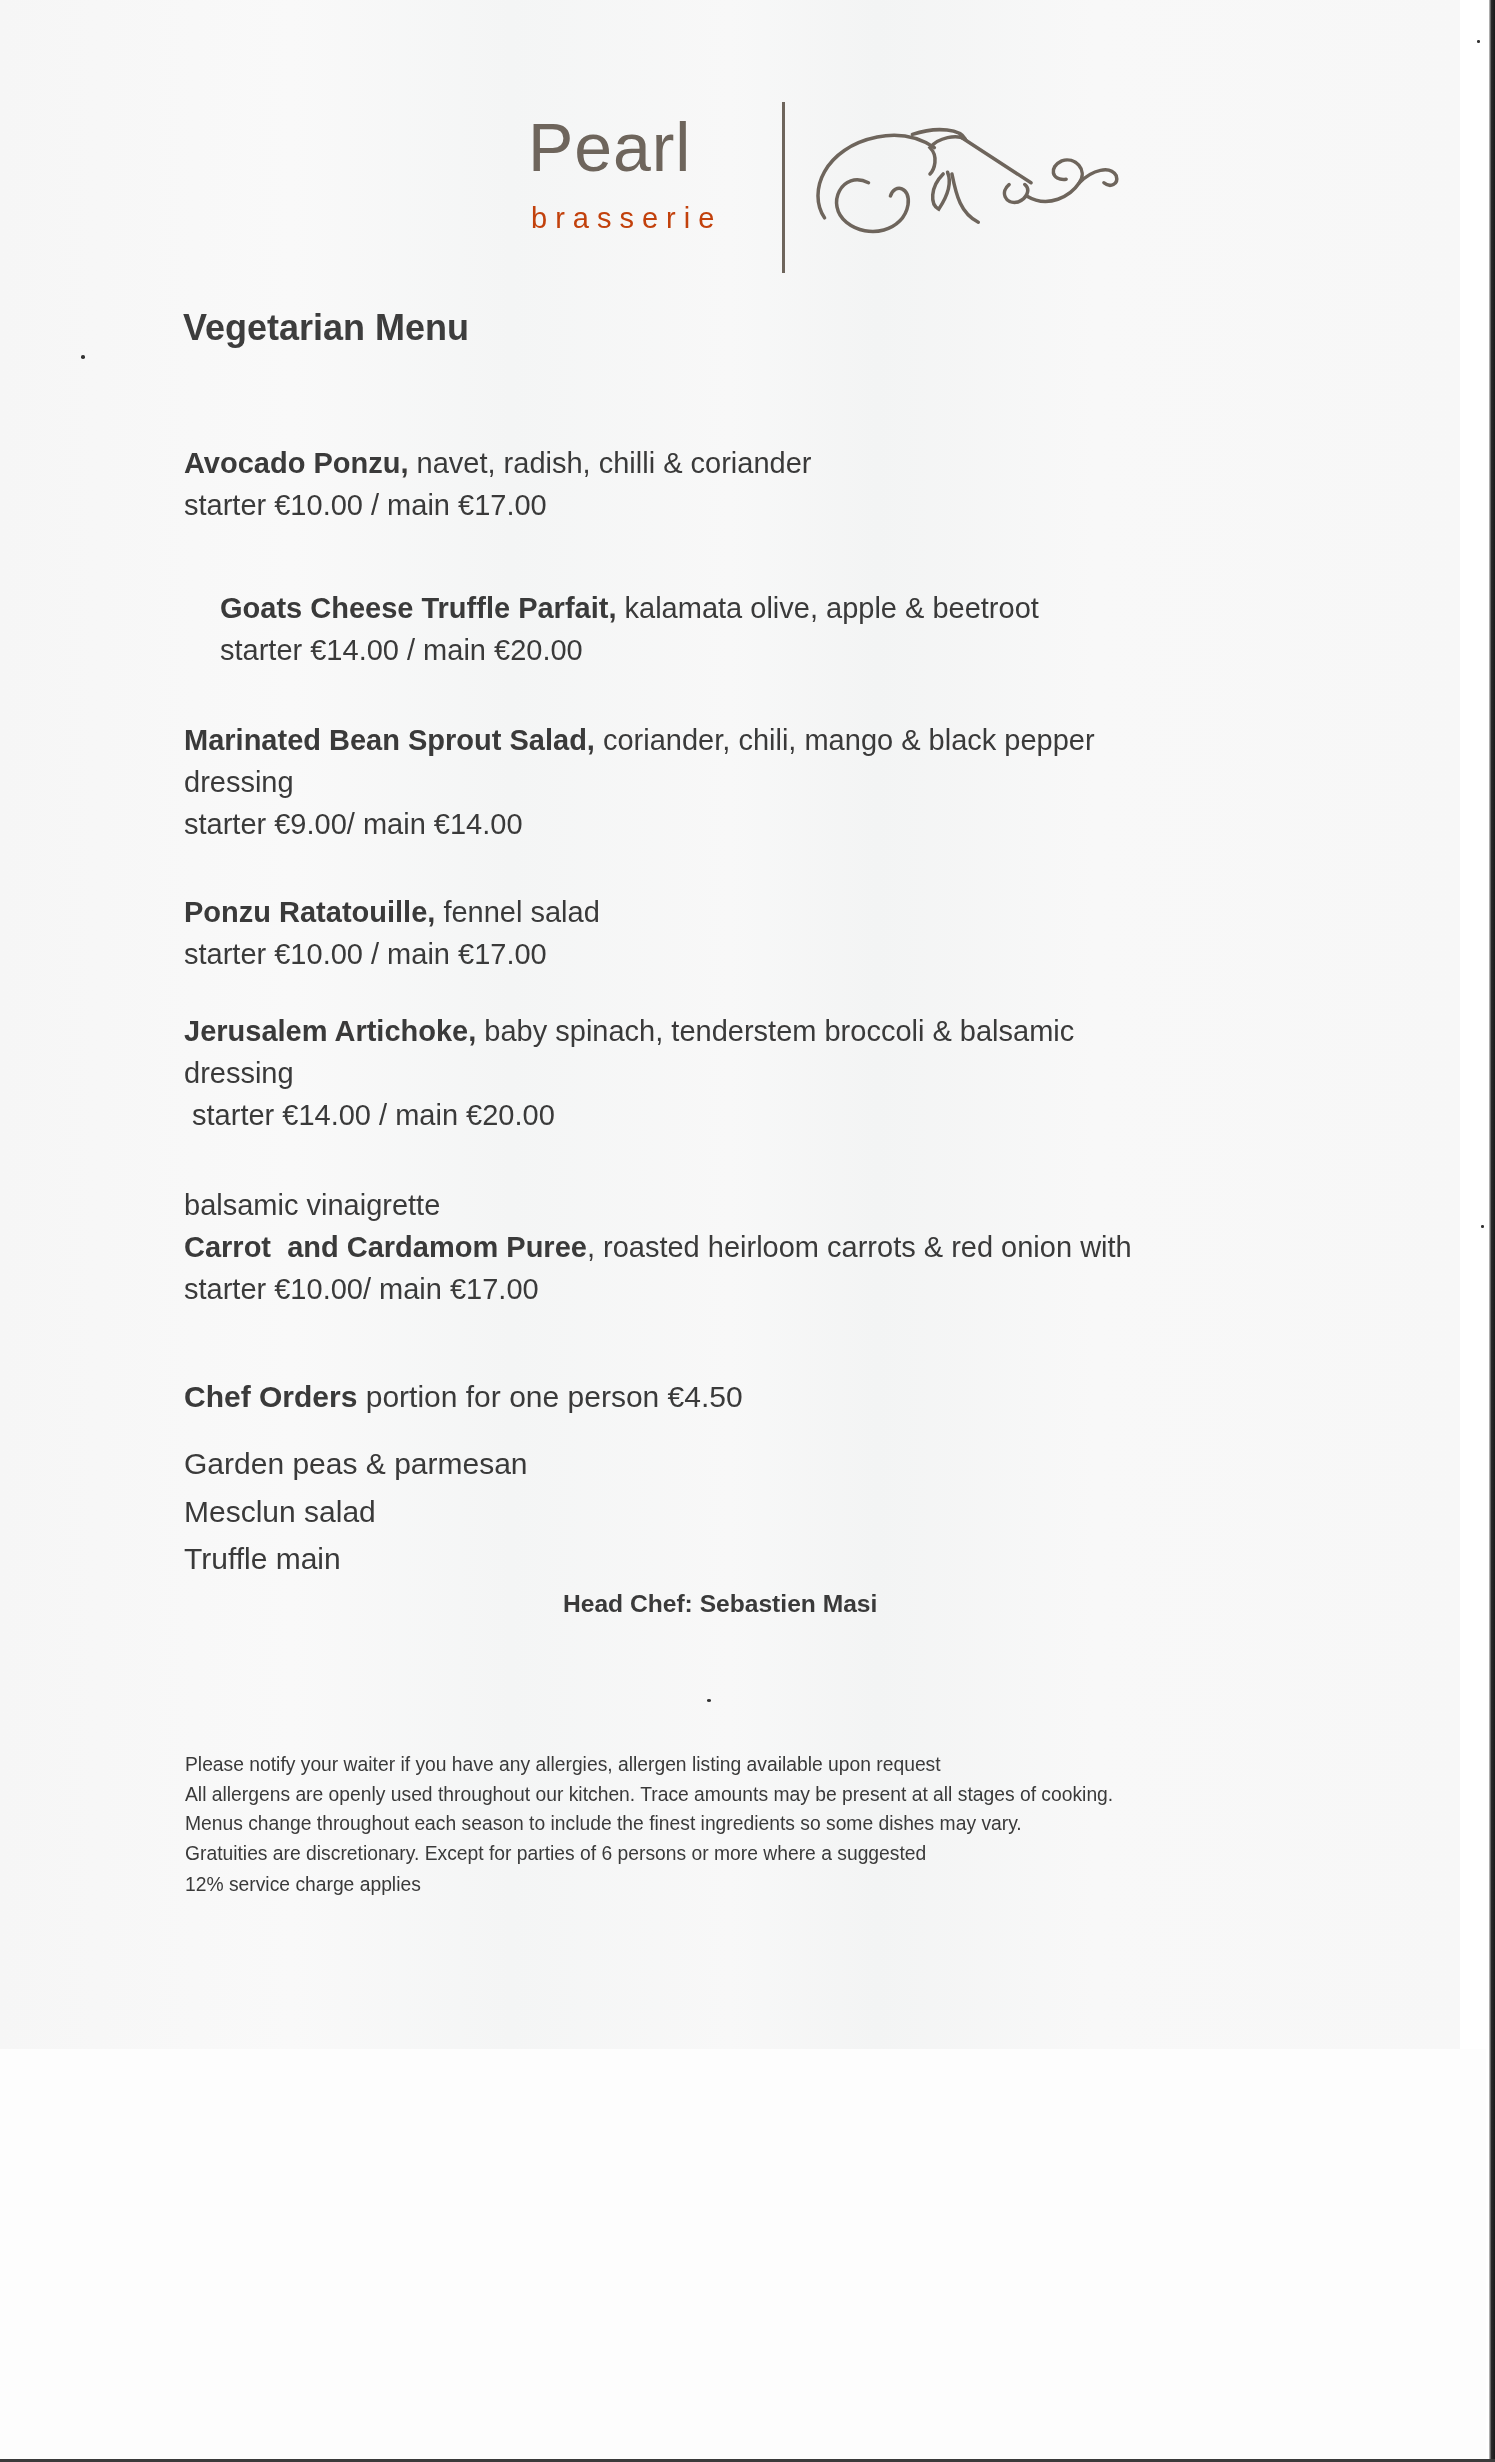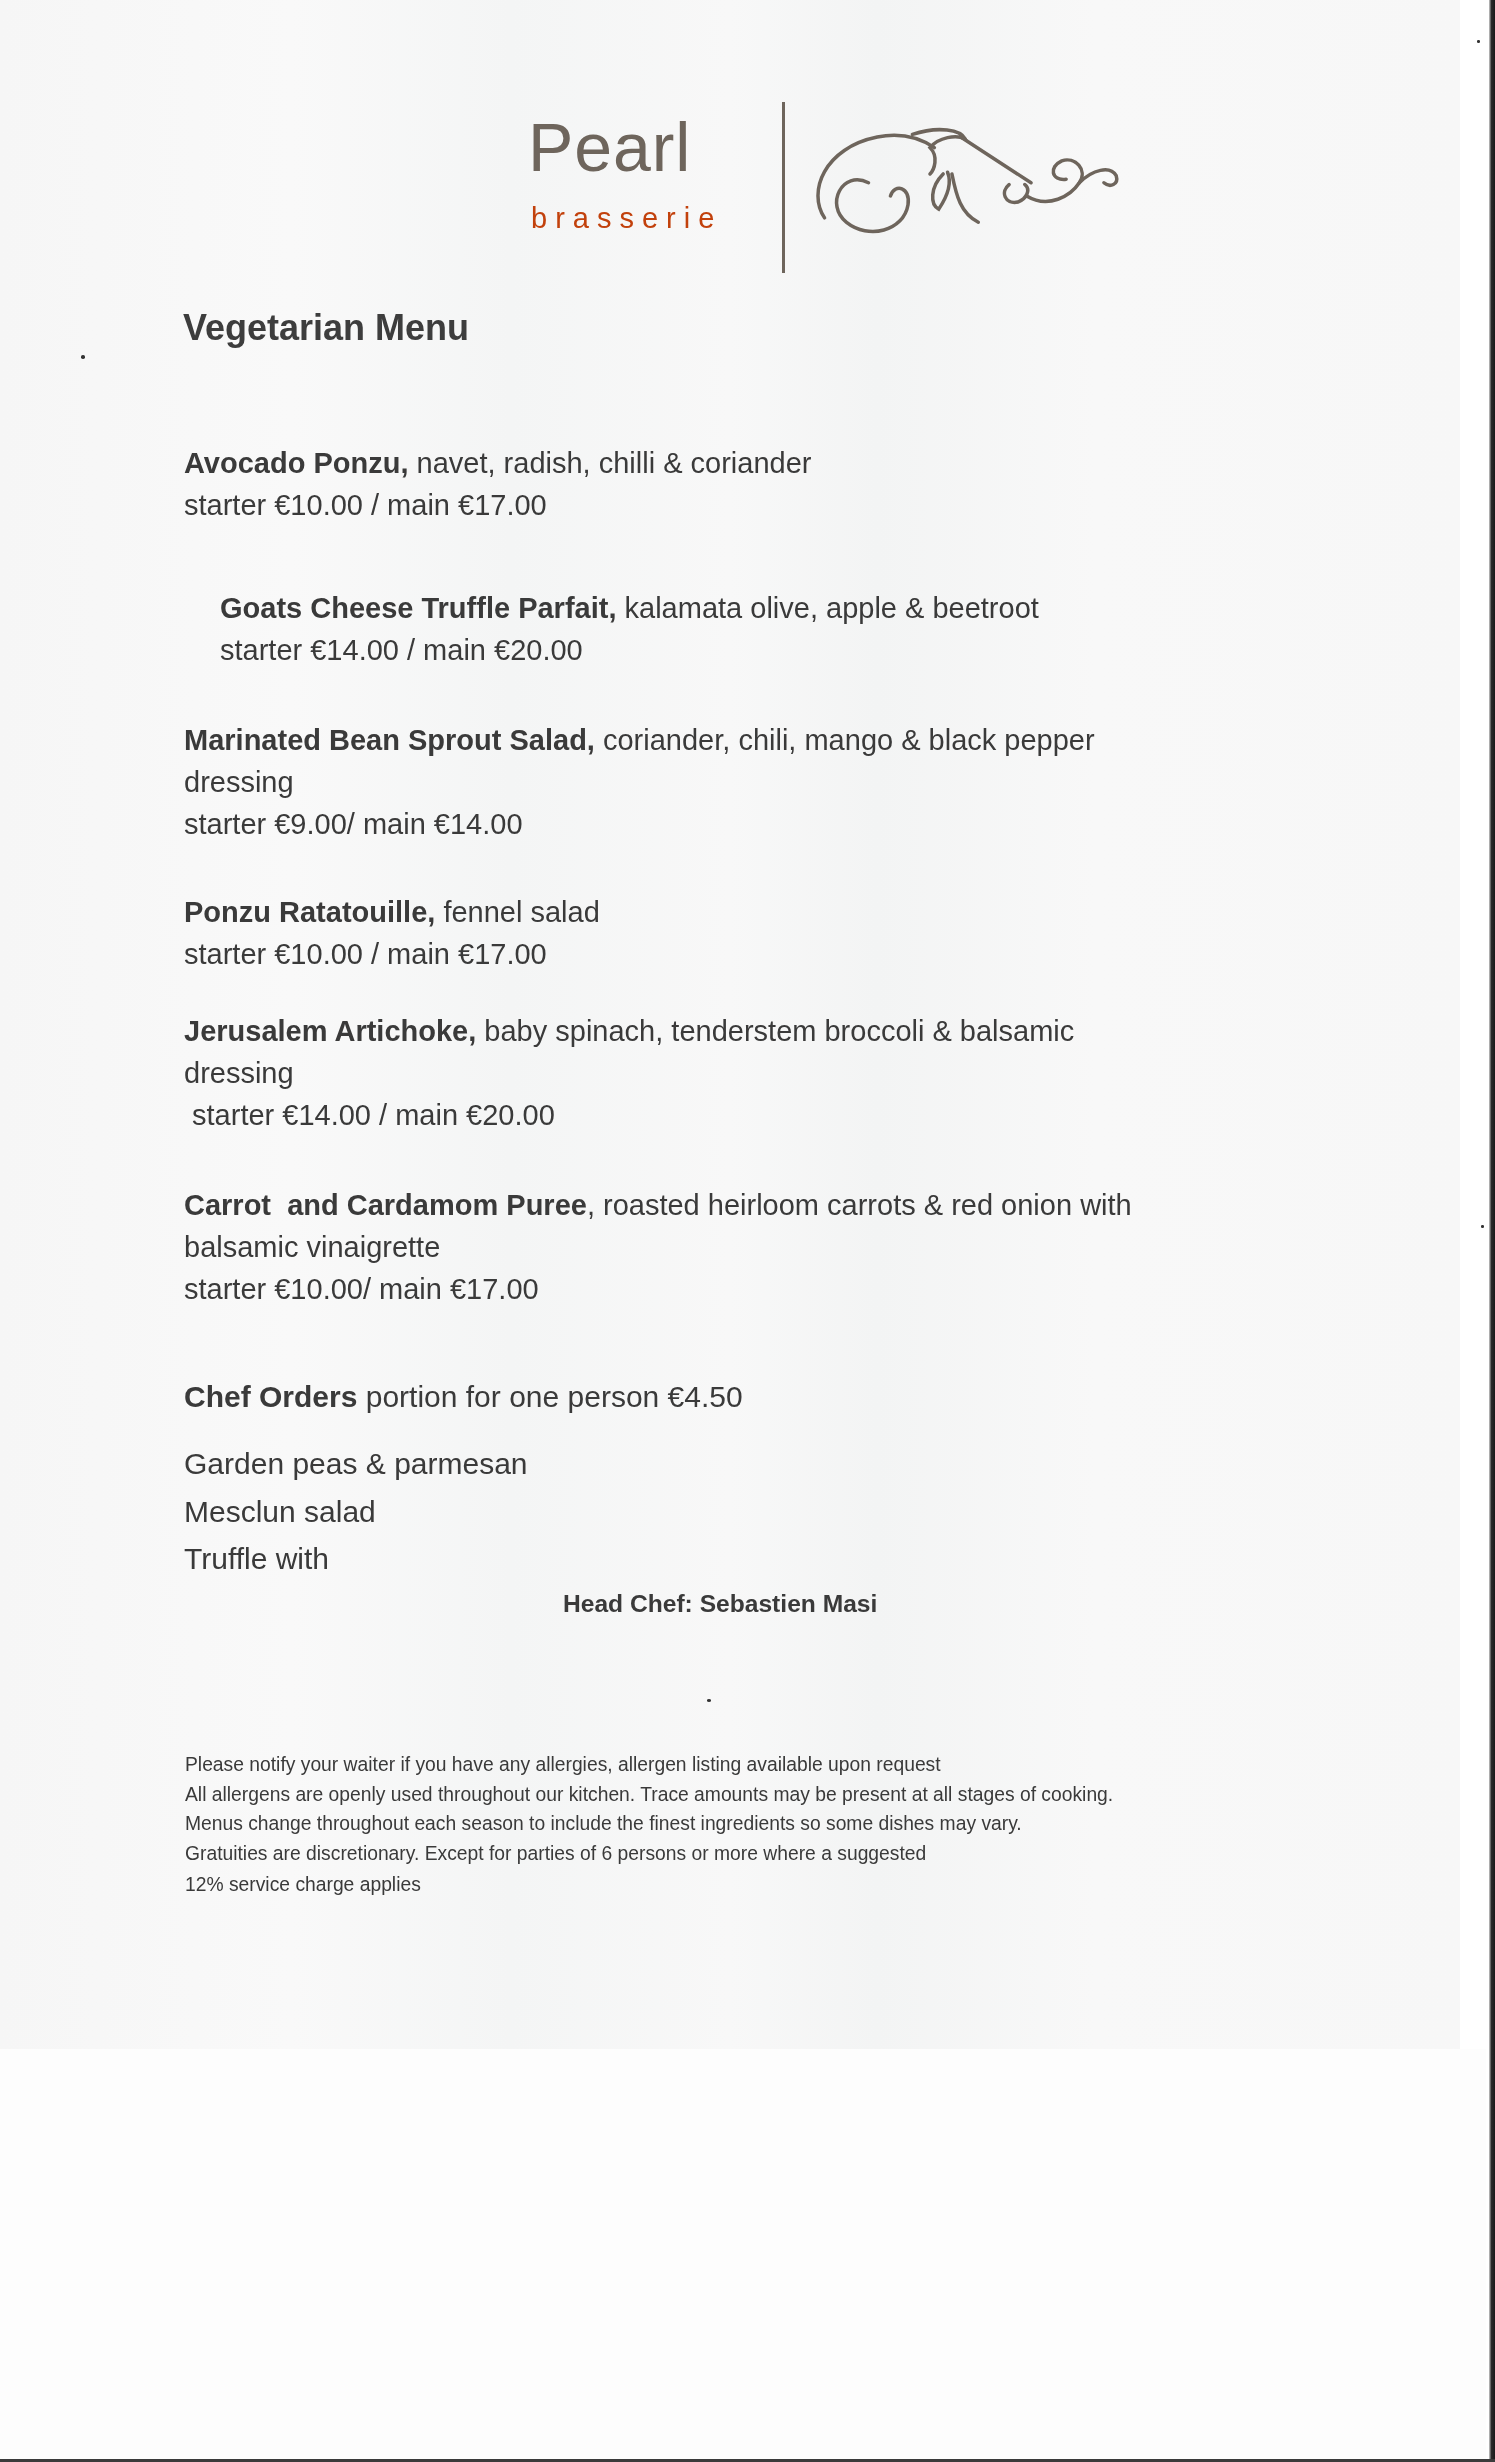--- a/index.html
+++ b/index.html
@@ -96,31 +96,31 @@
   <span class="line">starter €10.00 / main €17.00</span>
 </div>
 
 <div class="dish" style="top:1010px;">
   <span class="line"><span class="name">Jerusalem Artichoke,</span><span> baby spinach, tenderstem broccoli &amp; balsamic</span></span>
   <span class="line">dressing</span>
   <span class="line" style="white-space:pre;"> starter €14.00 / main €20.00</span>
 </div>
 
 <div class="dish" style="top:1184px;">
+  <span class="line">balsamic vinaigrette</span>
   <span class="line"><span class="name" style="white-space:pre;">Carrot  and Cardamom Puree</span><span>, roasted heirloom carrots &amp; red onion with</span></span>
-  <span class="line">balsamic vinaigrette</span>
   <span class="line">starter €10.00/ main €17.00</span>
 </div>
 
 <div class="abs side-head">
   <span class="name">Chef Orders</span><span> portion for one person €4.50</span>
 </div>
 <div class="abs side-item" style="top:1443px;">Garden peas &amp; parmesan</div>
 <div class="abs side-item" style="top:1491px;">Mesclun salad</div>
-<div class="abs side-item" style="top:1538px;">Truffle with</div>
+<div class="abs side-item" style="top:1538px;">Truffle main</div>
 
 <div class="abs chef">Head Chef: Sebastien Masi</div>
 
 <div class="abs notes">
   <span class="line">Please notify your waiter if you have any allergies, allergen listing available upon request</span>
   <span class="line">All allergens are openly used throughout our kitchen. Trace amounts may be present at all stages of cooking.</span>
   <span class="line">Menus change throughout each season to include the finest ingredients so some dishes may vary.</span>
   <span class="line">Gratuities are discretionary. Except for parties of 6 persons or more where a suggested</span>
   <span class="line last">12% service charge applies</span>
 </div>

